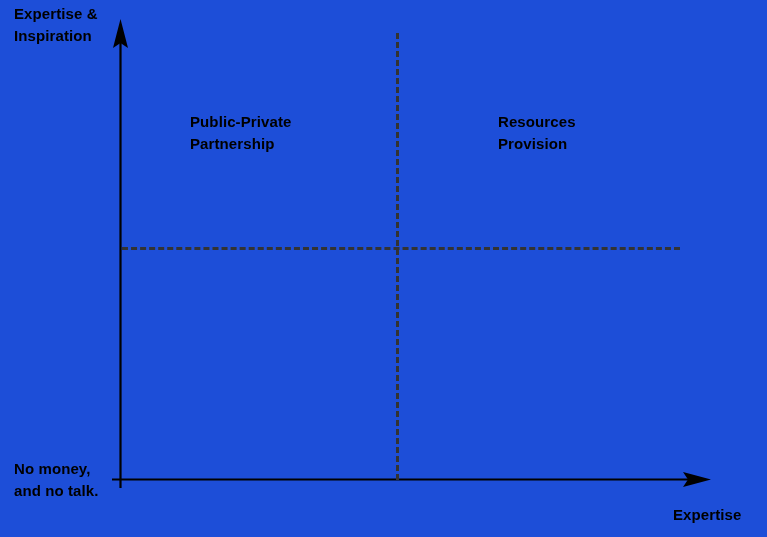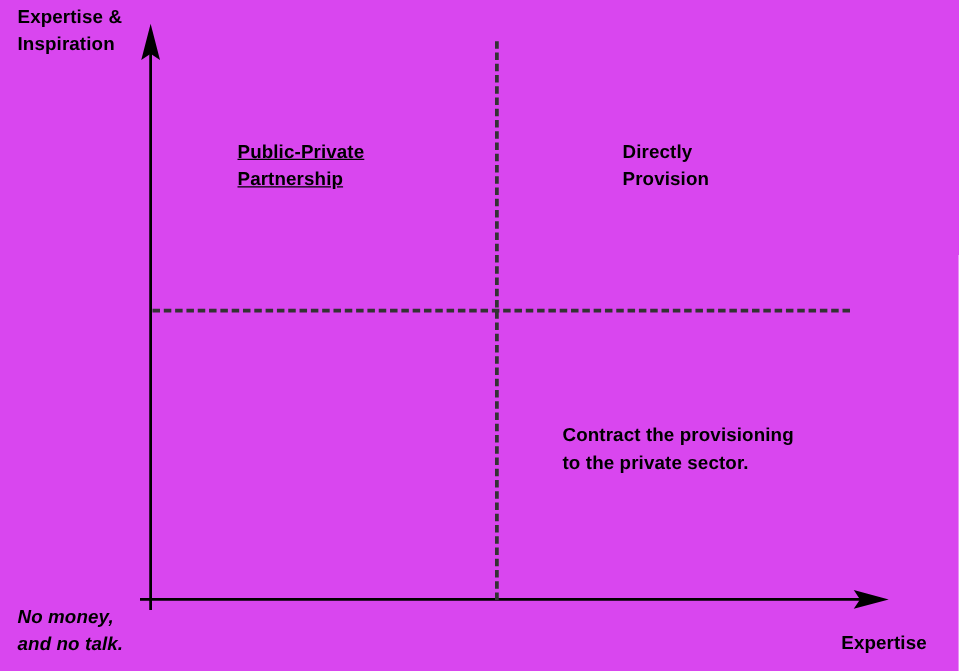--- a/index.html
+++ b/index.html
@@ -7,21 +7,21 @@
     padding: 0;
     background: #ffffff;
   }
   body {
     font-family: "Liberation Sans", sans-serif;
   }
   #diagram-root {
     position: relative;
     width: 767px;
     height: 537px;
-    background: #d946ef;
+    background: #1d4ed8;
     overflow: hidden;
   }
 
   
   .axis-svg {
     position: absolute;
     left: 0;
     top: 0;
     width: 767px;
     height: 537px;
@@ -52,23 +52,23 @@
     font-weight: bold;
     font-size: 15px;
     line-height: 22px;
     color: #000000;
     white-space: pre-line;
     letter-spacing: 0.1px;
   }
 
   #axis-label-y     { left: 14px;  top: 3px;   }
   #axis-label-x     { left: 673px; top: 504px; }
-  #axis-label-origin{ left: 14px;  top: 483px; font-style: italic; }
+  #axis-label-origin{ left: 14px;  top: 458px; }
 
-  #quadrant-label-tl { left: 190px; top: 111px; text-decoration: underline; }
+  #quadrant-label-tl { left: 190px; top: 111px; }
   #quadrant-label-tr { left: 498px; top: 111px; }
   #quadrant-label-bl { left: 190px; top: 338px; }
   #quadrant-label-br { left: 450px; top: 338px; }
 </style>
 </head>
 <body>
 
 <div id="diagram-root">
 
   <svg class="axis-svg" viewBox="0 0 767 537" xmlns="http://www.w3.org/2000/svg">
@@ -89,20 +89,18 @@
 Inspiration</div>
 
   <div class="label" id="axis-label-x">Expertise</div>
 
   <div class="label" id="axis-label-origin">No money,
 and no talk.</div>
 
   <div class="label" id="quadrant-label-tl">Public-Private
 Partnership</div>
 
-  <div class="label" id="quadrant-label-tr">Directly
+  <div class="label" id="quadrant-label-tr">Resources
 Provision</div>
 
 
-  <div class="label" id="quadrant-label-br">Contract the provisioning
-to the private sector.</div>
 
 </div>
 
 </body></html>

